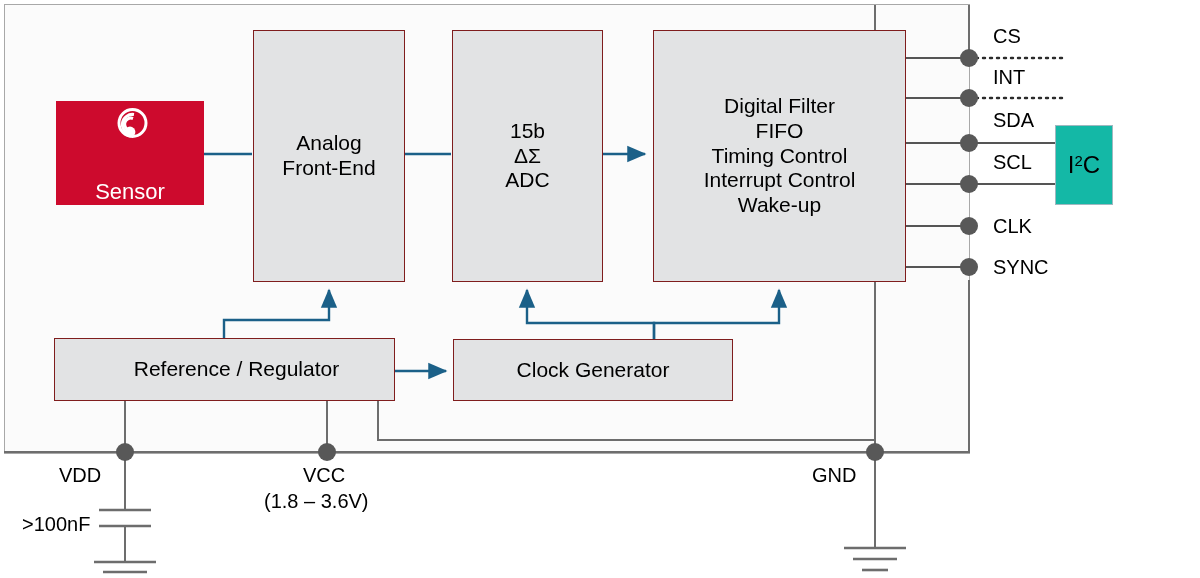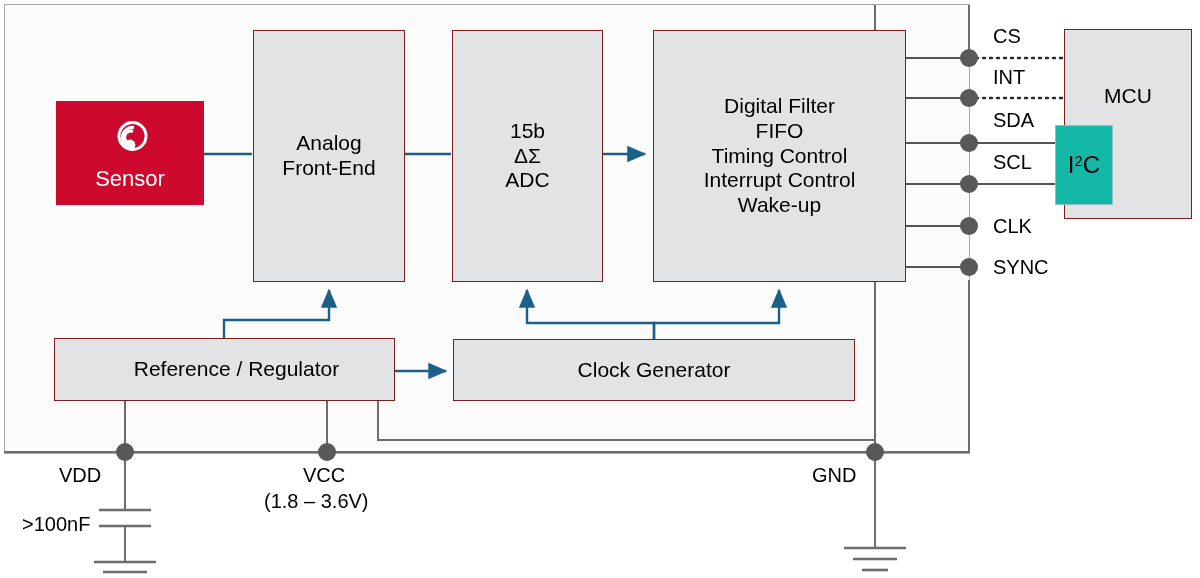--- a/index.html
+++ b/index.html
@@ -45,33 +45,33 @@
     border: 1px solid #a8a8a8;
   }
   #sensor-block {
     position: absolute;
     left: 56px; top: 101px;
     width: 148px; height: 104px;
     background: #cd0a2d;
     display: flex;
     flex-direction: column;
     align-items: center;
-    justify-content: center;
+    justify-content: space-between;
   }
   #sensor-label {
     color: #ffffff;
     font-size: 22px;
     margin-top: 2px;
   }
   #sensor-logo { display:block; }
   #afe-block   { left: 253px; top: 30px;  width: 152px; height: 252px; }
   #adc-block   { left: 452px; top: 30px;  width: 151px; height: 252px; text-align: center; }
   #dig-block   { left: 653px; top: 30px;  width: 253px; height: 252px; }
   #ref-block   { left: 54px;  top: 338px; width: 341px; height: 63px; padding-left: 24px; }
-  #clk-block   { left: 453px; top: 339px; width: 402px; height: 62px; }
+  #clk-block   { left: 453px; top: 339px; width: 280px; height: 62px; }
   #mcu-block   {
     left: 1064px; top: 29px; width: 128px; height: 190px;
     align-items: flex-start; justify-content: center;
     padding-top: 54px;
   }
   #i2c-block {
     left: 1055px; top: 125px; width: 58px; height: 80px;
     background: #14b8a6; border: 1px solid #9fb8c0;
     font-size: 24px;
   }
@@ -216,21 +216,20 @@
   <div class="blk" id="adc-block">15b
 ΔΣ
 ADC</div>
   <div class="blk" id="dig-block">Digital Filter
 FIFO
 Timing Control
 Interrupt Control
 Wake-up</div>
   <div class="blk" id="ref-block">Reference / Regulator</div>
   <div class="blk" id="clk-block">Clock Generator</div>
-  <div class="blk" id="mcu-block">MCU</div>
   <div class="blk" id="i2c-block"><span><span>I</span><sup>2</sup><span>C</span></span></div>
 
   <div class="pin-label" style="left:993px; top:25px;">CS</div>
   <div class="pin-label" style="left:993px; top:66px;">INT</div>
   <div class="pin-label" style="left:993px; top:109px;">SDA</div>
   <div class="pin-label" style="left:993px; top:151px;">SCL</div>
   <div class="pin-label" style="left:993px; top:215px;">CLK</div>
   <div class="pin-label" style="left:993px; top:256px;">SYNC</div>
 
   <div class="rail-label" style="left:59px; top:464px;">VDD</div>

